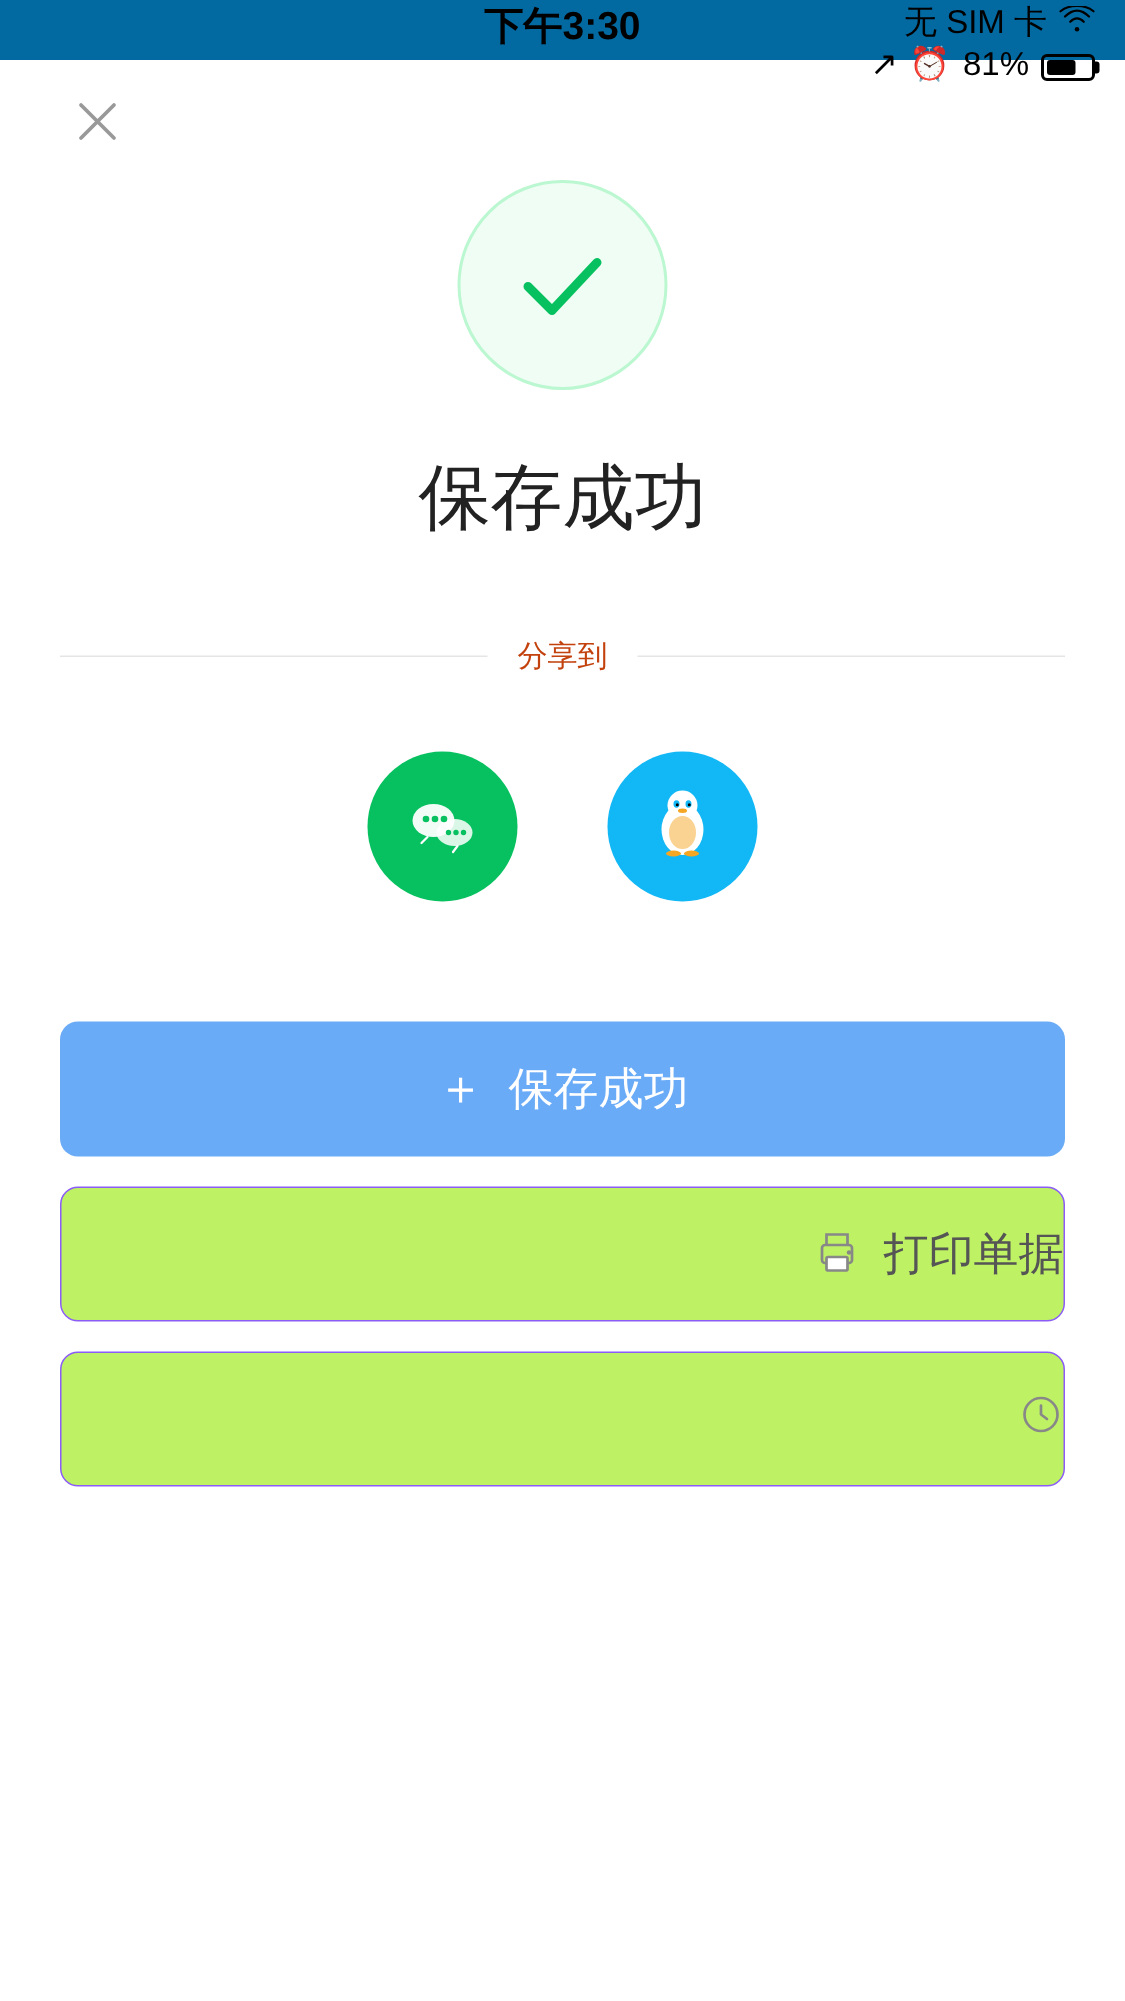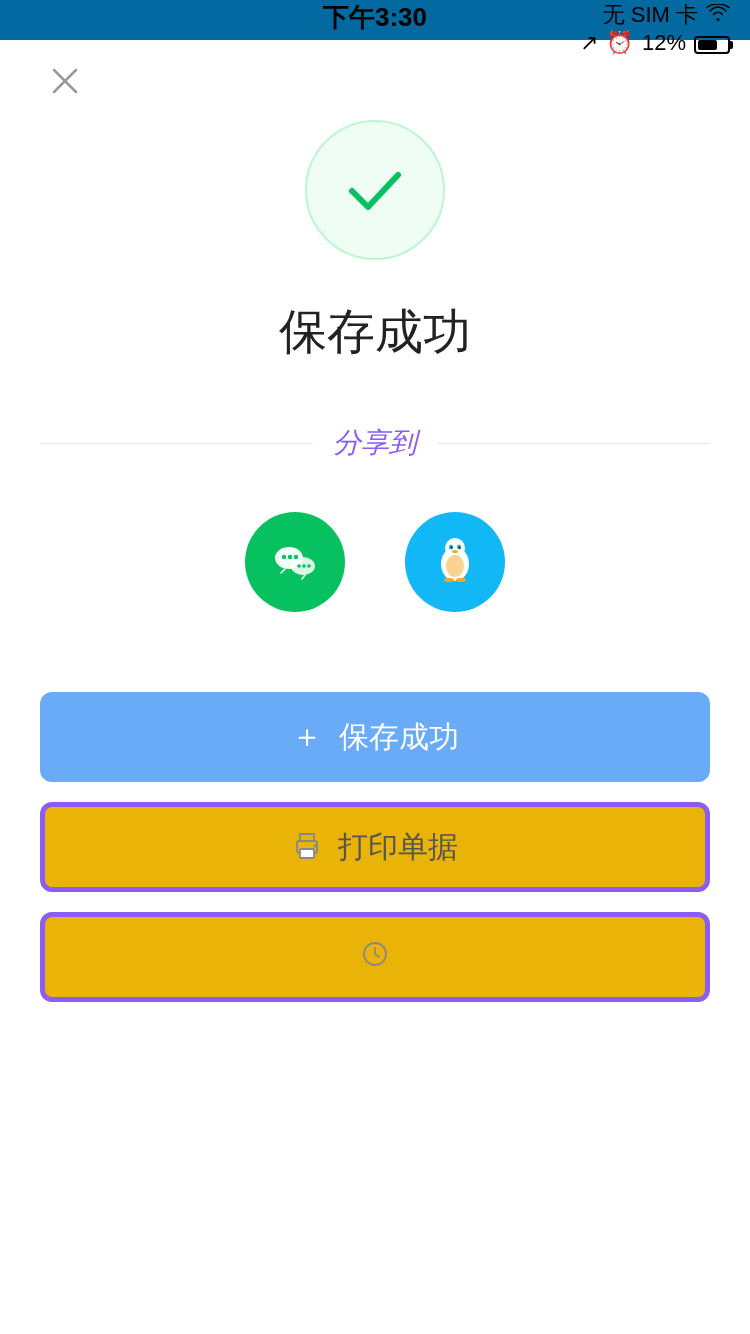--- a/index.html
+++ b/index.html
@@ -136,24 +136,23 @@
       align-items: center;
       padding: 0 40px;
       margin-bottom: 50px;
     }
     .divider-line {
       flex: 1;
       height: 1px;
       background: #e5e5e5;
     }
     .divider-label {
-      font-size: 28px;
-      color: #8b5cf6;
+      font-size: 20px;
+      color: #c2410c;
       padding: 0 20px;
-      font-style: italic;
     }
 
     
     .share-icons-row {
       display: flex;
       gap: 60px;
       margin-bottom: 80px;
     }
     .share-icon-wrap {
       display: flex;
@@ -192,23 +191,24 @@
       cursor: pointer;
       border: none;
       outline: none;
     }
     .btn-primary {
       background: #6aabf7;
       color: #ffffff;
       font-weight: 500;
     }
     .btn-secondary {
-      background: #eab308;
+      background: #bef264;
       color: #555;
-      border: 5px solid #8b5cf6;
+      border: 1px solid #8b5cf6;
+      justify-content: flex-end;
     }
   </style>
 </head>
 <body>
 
 <div class="status-bar" style="position:relative;">
   <div class="status-left">
     <span style="font-size:22px;">无 SIM 卡</span>
     <span style="font-size:22px;">
       
@@ -217,21 +217,21 @@
         <path d="M7.5 10.5C8.9 9.1 10.4 8.3 12 8.3s3.1.8 4.5 2.2" stroke="#000" stroke-width="1.5" fill="none" stroke-linecap="round"></path>
         <path d="M4 7C6.5 4.5 9.1 3 12 3s5.5 1.5 8 4" stroke="#000" stroke-width="1.5" fill="none" stroke-linecap="round"></path>
         <path d="M1 3.5C4.3.8 8 0 12 0s7.7.8 11 3.5" stroke="#000" stroke-width="1.5" fill="none" stroke-linecap="round"></path>
       </svg>
     </span>
   </div>
   <div class="status-center">下午3:30</div>
   <div class="status-right">
     <span>↗</span>
     <span>⏰</span>
-    <span style="font-size:22px;">12%</span>
+    <span style="font-size:22px;">81%</span>
     <span>
       <span class="battery">
         <span class="battery-body">
             <span class="battery-fill"></span>
           </span>
       </span>
     </span>
   </div>
 </div>
 

